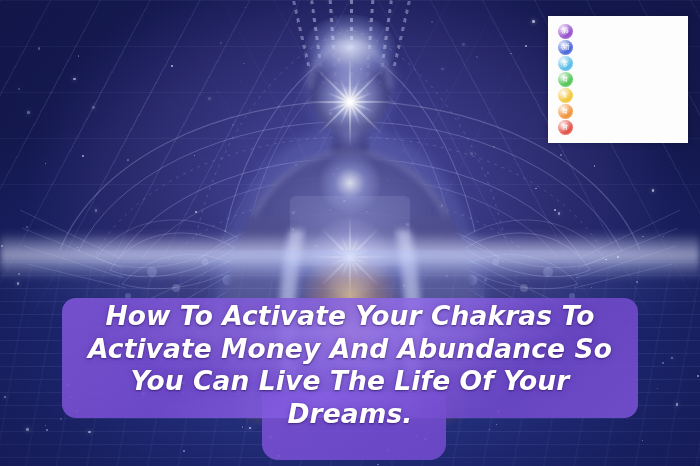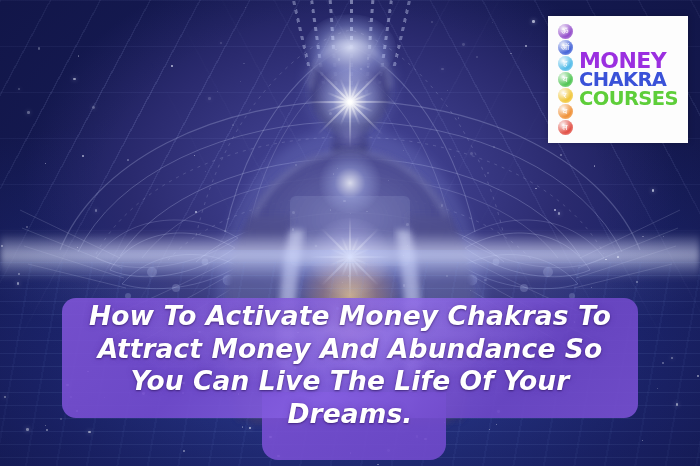--- a/index.html
+++ b/index.html
@@ -509,31 +509,26 @@
   <div id="logo-card">
     <div id="logo-chakras">
         <span class="ck" style="background: radial-gradient(circle at 35% 32%, rgba(255, 255, 255, 0.8), rgb(142, 68, 200) 58%, rgb(142, 68, 200));">ॐ</span>
         <span class="ck" style="background: radial-gradient(circle at 35% 32%, rgba(255, 255, 255, 0.8), rgb(59, 91, 214) 58%, rgb(59, 91, 214));">ऑ</span>
         <span class="ck" style="background: radial-gradient(circle at 35% 32%, rgba(255, 255, 255, 0.8), rgb(73, 184, 232) 58%, rgb(73, 184, 232));">ह</span>
         <span class="ck" style="background: radial-gradient(circle at 35% 32%, rgba(255, 255, 255, 0.8), rgb(70, 194, 74) 58%, rgb(70, 194, 74));">य</span>
         <span class="ck" style="background: radial-gradient(circle at 35% 32%, rgba(255, 255, 255, 0.8), rgb(240, 195, 46) 58%, rgb(240, 195, 46));">र</span>
         <span class="ck" style="background: radial-gradient(circle at 35% 32%, rgba(255, 255, 255, 0.8), rgb(239, 139, 44) 58%, rgb(239, 139, 44));">व</span>
         <span class="ck" style="background: radial-gradient(circle at 35% 32%, rgba(255, 255, 255, 0.8), rgb(224, 69, 58) 58%, rgb(224, 69, 58));">ल</span>
       </div>
-    <div id="logo-words">
-      <span class="lw w1" style="color: rgb(155, 47, 224);">MONEY</span>
-      <span class="lw w2" style="color: rgb(58, 82, 216);">CHAKRA</span>
-      <span class="lw w3" style="color: rgb(94, 206, 58);">COURSES</span>
-    </div>
   </div>
 
   <div id="banner-wrap">
     <div id="banner-shape">
       <div id="banner-bot"></div>
       <div id="banner-top"></div>
       <div id="banner-sheen"></div>
     </div>
     <div id="title">
-      <div id="title-text" style="color: rgb(255, 255, 255);">How To Activate Money Chakras To Attract Money And Abundance So You Can Live The Life Of Your Dreams.</div>
+      <div id="title-text" style="color: rgb(255, 255, 255);">How To Activate Your Chakras To Activate Money And Abundance So You Can Live The Life Of Your Dreams.</div>
     </div>
   </div>
 
 </div>
 
 </body></html>

